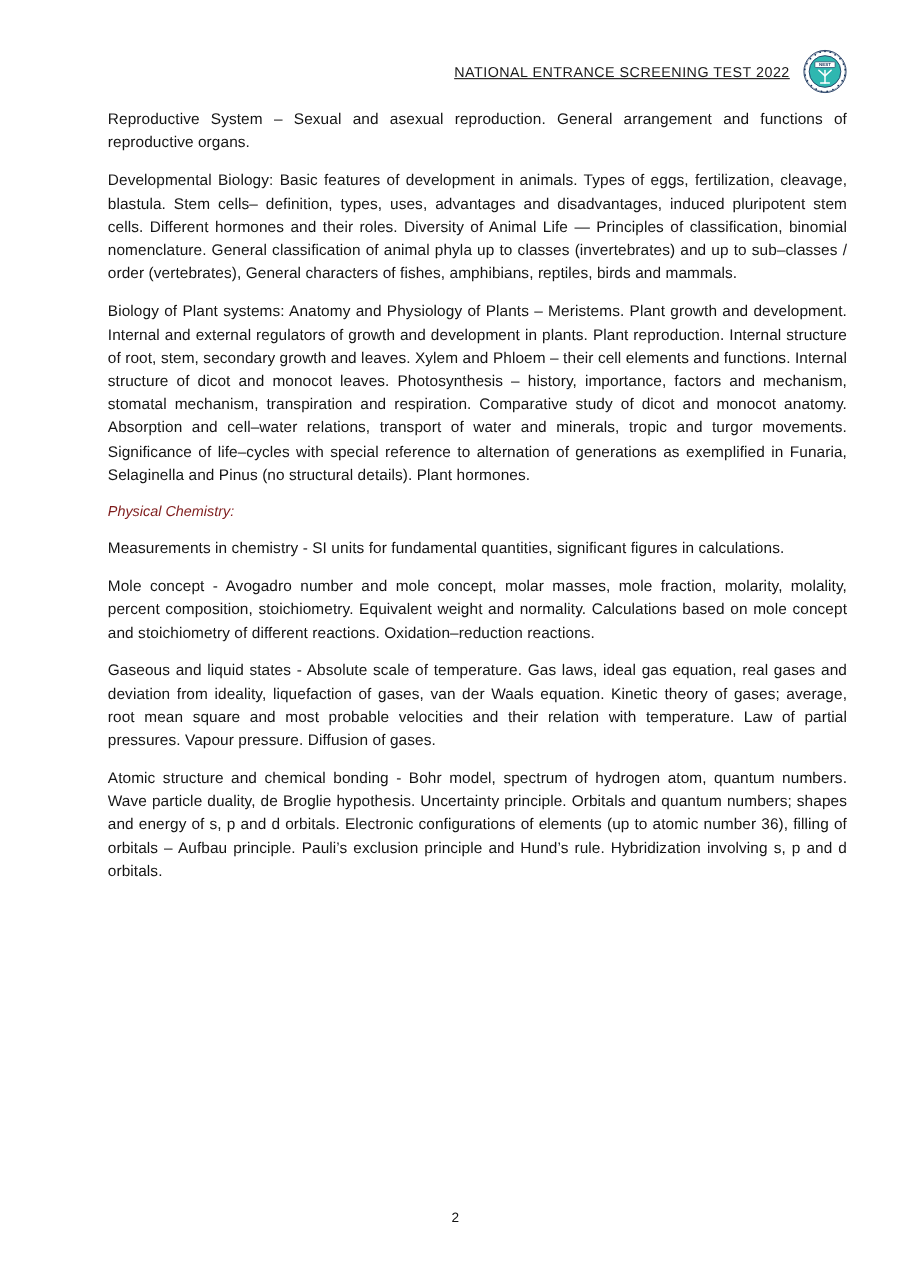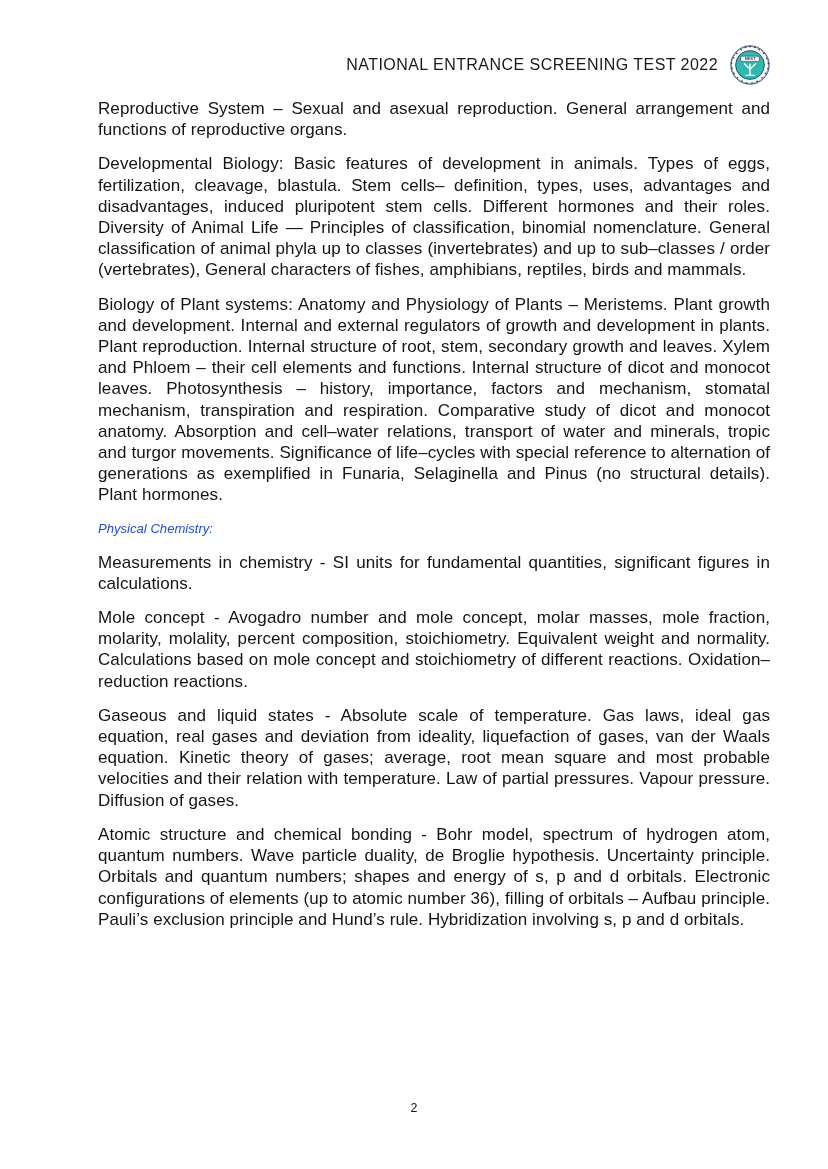--- a/index.html
+++ b/index.html
@@ -24,41 +24,42 @@
     top: 42px;
     left: 98px;
     right: 58px;
     height: 46px;
     display: flex;
     align-items: center;
     justify-content: flex-end;
     gap: 12px;
   }
   .header-title {
-    font-size: 16px;
+    font-size: 13px;
     letter-spacing: 0.45px;
     color: #1a1a1a;
     white-space: nowrap;
     font-family: "Liberation Sans", sans-serif;
+    text-decoration: underline;
   }
   .logo {
     width: 40px;
     height: 40px;
     flex: 0 0 40px;
   }
   
   .content {
     position: absolute;
     top: 98px;
     left: 98px;
     width: 672px;
   }
   p.para {
     margin: 0 0 13px 0;
-    font-size: 17px;
+    font-size: 14px;
     line-height: 21.2px;
     color: #141414;
     text-align: justify;
     text-justify: inter-word;
     letter-spacing: 0.08px;
   }
   p.para:last-child { margin-bottom: 0; }
   .ital { }
   
   .section-banner {
@@ -72,21 +73,21 @@
     font-size: 12.4px;
     font-weight: bold;
     color: #000000;
     line-height: 16px;
     letter-spacing: 0.1px;
   }
   .subsection {
     margin: 0 0 13px 0;
     font-size: 13.1px;
     line-height: 20px;
-    color: #1d4ed8;
+    color: #7f1d1d;
     font-style: italic;
   }
   
   .footer {
     position: absolute;
     left: 0;
     right: 0;
     top: 1098px;
     text-align: center;
   }

